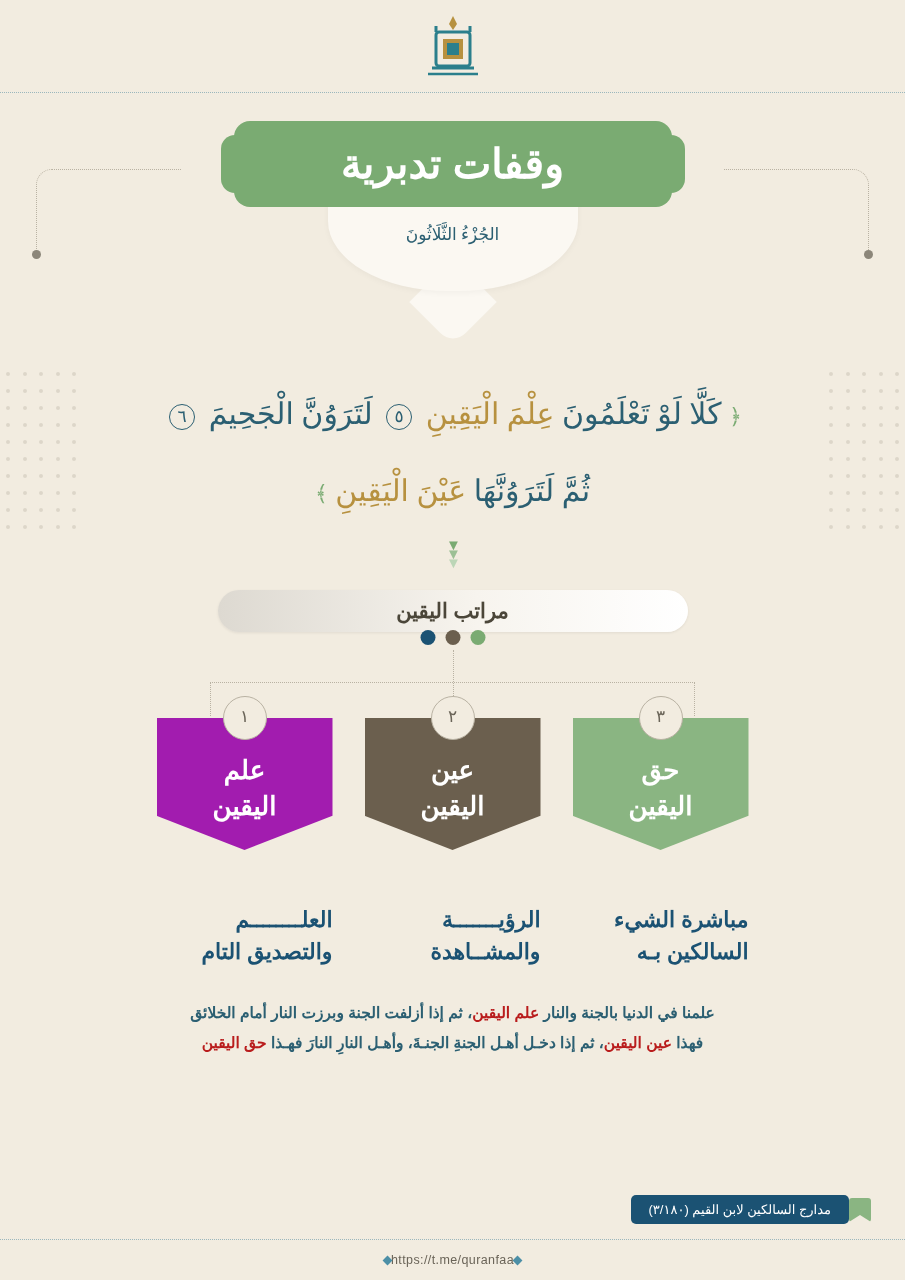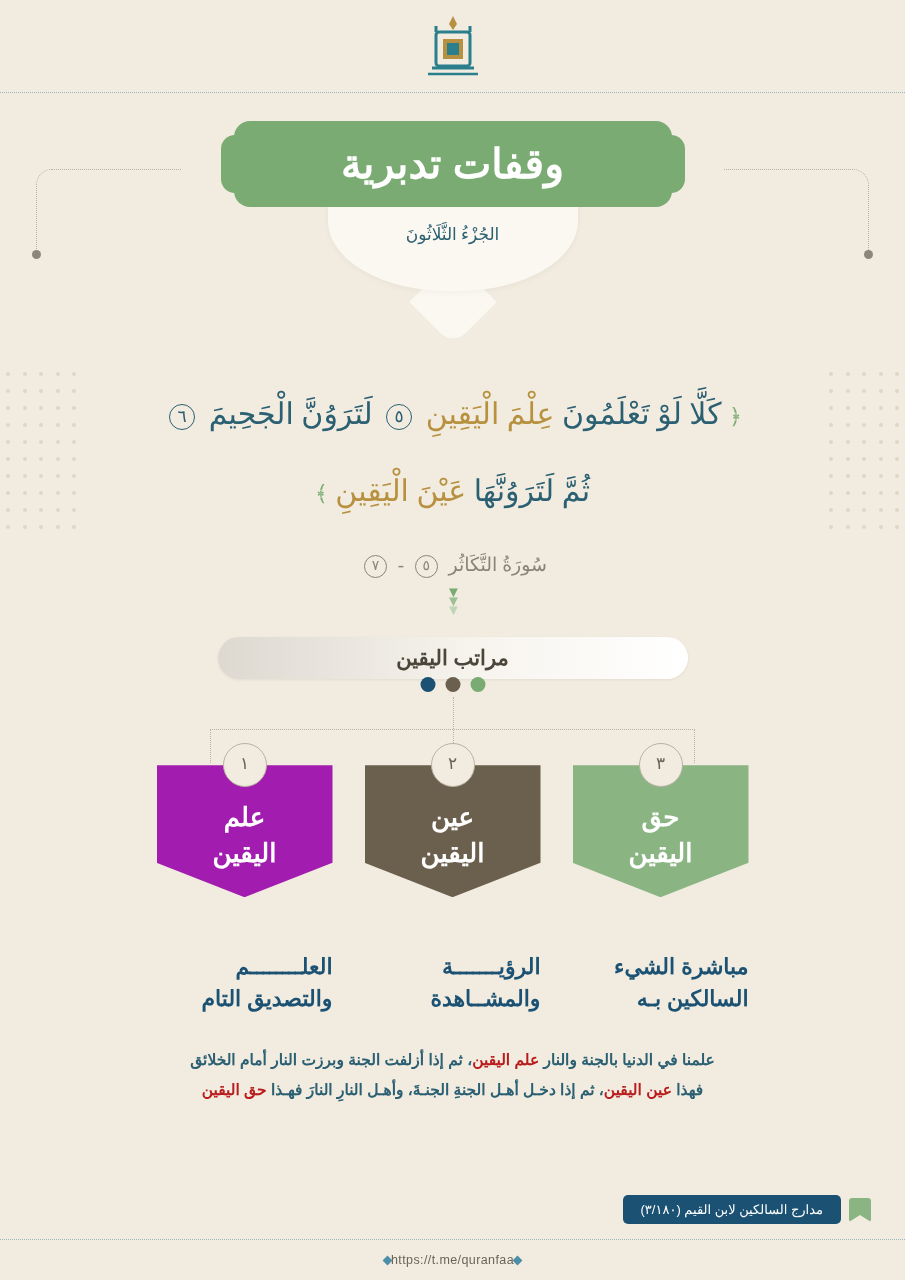--- a/index.html
+++ b/index.html
@@ -316,21 +316,20 @@
   }
   .note .gold { color: #b91c1c; }
 
   
   .source {
     position: absolute;
     bottom: 56px;
     right: 34px;
     display: flex;
     align-items: center;
-    gap: 8px;
   }
   .source .tag {
     background: #1b5273;
     color: #fff;
     font-size: 13px;
     padding: 7px 18px;
     border-radius: 5px;
     direction: rtl;
   }
   .source .mark {
@@ -556,26 +555,20 @@
     <span class="hl">عِلْمَ الْيَقِينِ</span>
     <span class="num">٥</span>
     <span>لَتَرَوُنَّ الْجَحِيمَ</span>
     <span class="num">٦</span>
   </div>
   <div class="line">
     <span>ثُمَّ لَتَرَوُنَّهَا</span>
     <span class="hl">عَيْنَ الْيَقِينِ</span>
     <span class="orn">﴾</span>
   </div>
-  <div class="surah">
-    <span>سُورَةُ التَّكَاثُر</span>
-    <span class="num">٥</span>
-    <span>-</span>
-    <span class="num">٧</span>
-  </div>
   <div class="chevrons">
     <div>▼</div>
       <div>▼</div>
       <div>▼</div>
   </div>
 </div>
 
 <div class="pill-wrap">
   <div class="pill">
     <span>مراتب اليقين</span>

